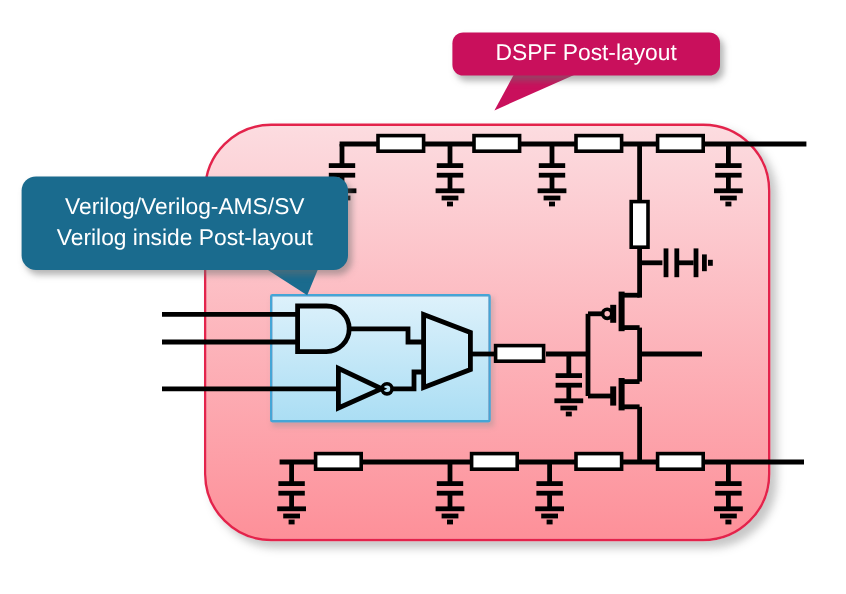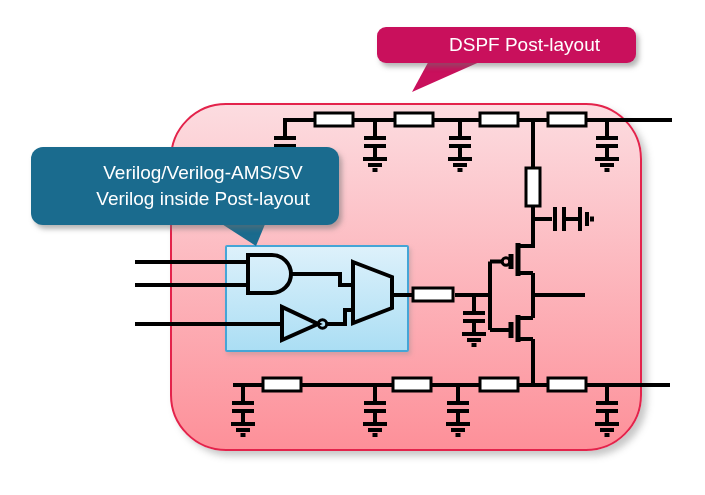--- a/index.html
+++ b/index.html
@@ -26,31 +26,29 @@
   .circuit .thick{stroke-width:5;}
   .circuit .comp{fill:var(--component-fill,#fff);stroke:var(--wire,#000);stroke-width:3;}
   .circuit .bubble{fill:none;stroke:var(--wire,#000);stroke-width:3;}
   .circuit .tail{stroke:none;}
   .tail-dspf{fill:var(--dspf-fill,#c9105c);}
   .tail-verilog{fill:var(--verilog-fill,#1a6b8e);}
   .callout{
     position:absolute;display:flex;align-items:center;justify-content:center;
     color:var(--callout-text,#fff);text-align:center;
     box-shadow:3px 4px 5px rgba(110,110,110,0.5);
-    padding-left:36px;
   }
   .callout-dspf{
     left:377px;top:27px;width:223px;height:36px;border-radius:9px;
     background:var(--dspf-fill,#c9105c);font-size:19px;
   }
   .callout-verilog{
     left:18px;top:147px;width:272px;height:78px;border-radius:12px;
     background:var(--verilog-fill,#1a6b8e);font-size:19px;line-height:26px;
     flex-direction:column;
-    margin-left:13px;
   }
 </style>
 </head>
 <body>
 
 <div class="canvas">
 
   <div class="pink-box"></div>
   <div class="blue-box"></div>
 

